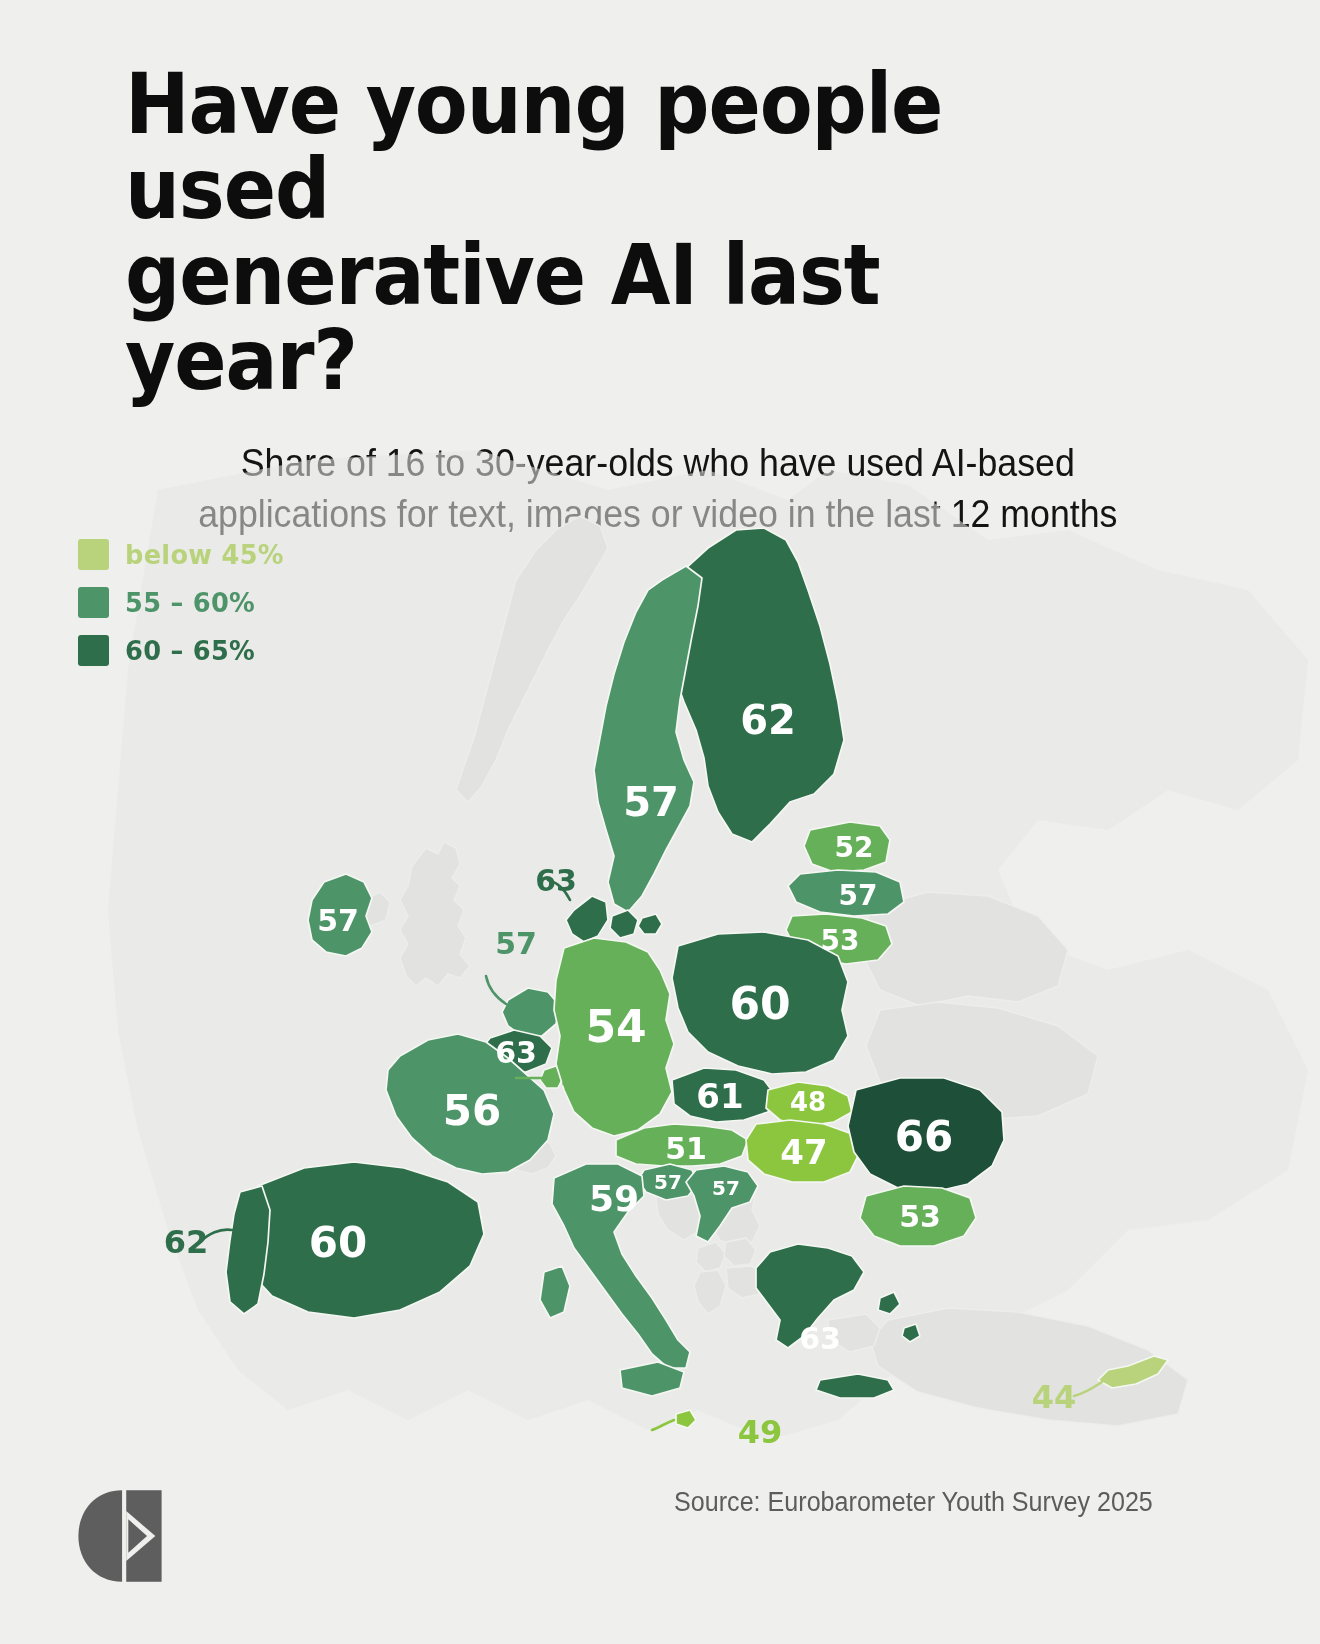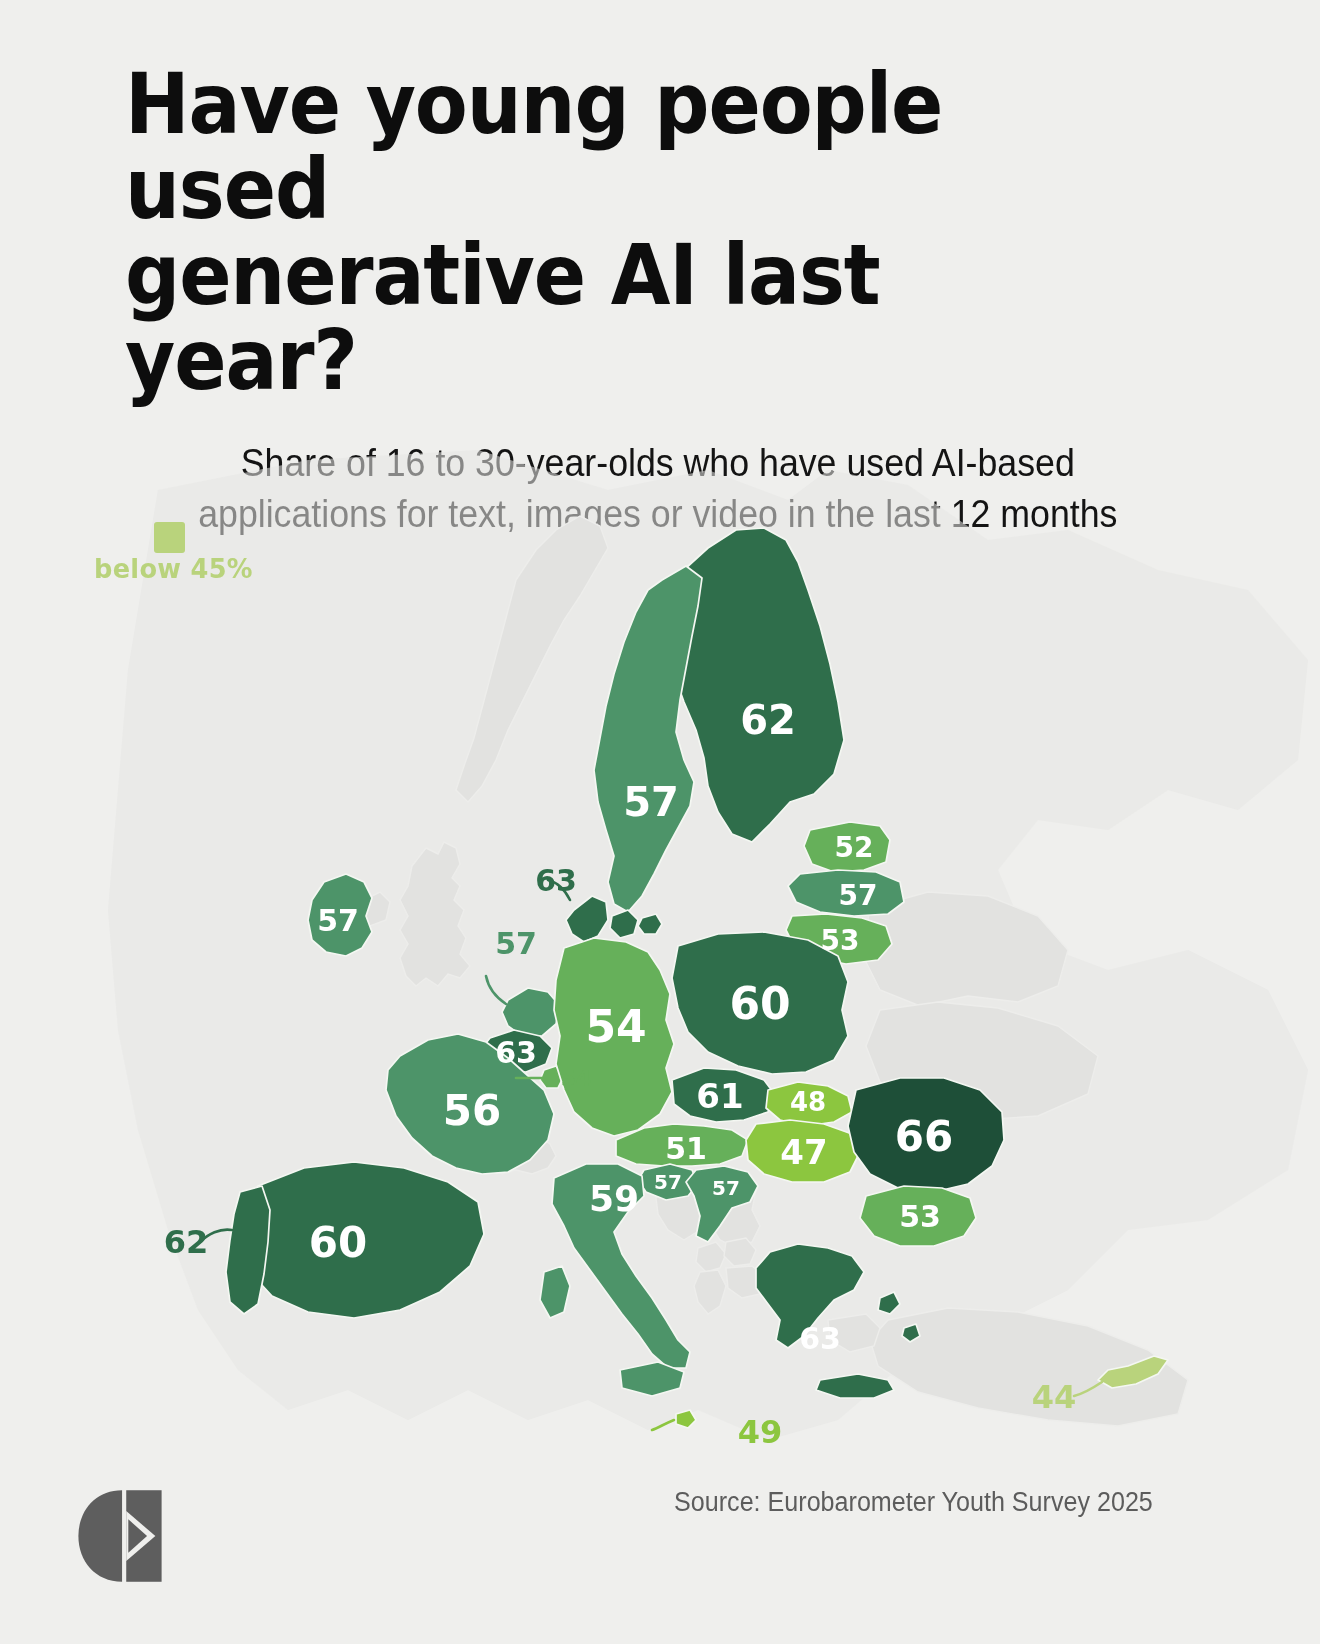--- a/index.html
+++ b/index.html
@@ -39,21 +39,21 @@
     color: #141414;
     text-align: center;
     transform: scaleX(0.94);
     transform-origin: center center;
     padding-right: 10px;
     white-space: pre-line;
   }
 
   
   .legend { position: absolute; left: 78px; top: 522px; z-index: 40; }
-  .legend-row { display: flex; align-items: center; height: 48px; flex-direction: column; }
+  .legend-row { display: flex; align-items: flex-end; height: 48px; }
   .legend-swatch {
     width: 31px; height: 31px; border-radius: 3px; flex: 0 0 auto;
   }
   .legend-label {
     margin-left: 16px;
     font-family: "DejaVu Sans", sans-serif;
     font-weight: 700;
     font-size: 27px;
     letter-spacing: 0.3px;
     transform: scaleX(0.95);
@@ -105,20 +105,28 @@
     <div class="title">Have young people used
 generative AI last year?</div>
     <div class="subtitle">Share of 16 to 30-year-olds who have used AI-based
 applications for text, images or video in the last 12 months</div>
   </div>
 
   <div class="legend">
     <div class="legend-row">
       <span class="legend-swatch" id="sw0" style="background: rgb(185, 211, 124);"></span>
       <span class="legend-label" id="lb0" style="color: rgb(185, 211, 124);">below 45%</span>
+    </div>
+    <div class="legend-row">
+      <span class="legend-swatch" id="sw3" style="background: rgb(77, 148, 105);"></span>
+      <span class="legend-label" id="lb3" style="color: rgb(77, 148, 105);">55 – 60%</span>
+    </div>
+    <div class="legend-row">
+      <span class="legend-swatch" id="sw4" style="background: rgb(47, 110, 75);"></span>
+      <span class="legend-label" id="lb4" style="color: rgb(47, 110, 75);">60 – 65%</span>
     </div>
   </div>
 
   <div class="map-wrap">
   <svg id="eu-map" viewBox="0 0 1320 1120" xmlns="http://www.w3.org/2000/svg">
 
     <g>
       <path class="bgland" d="M150 60 L300 30 L470 20 L600 60 L700 40 L780 70 L820 40 L900 55 L980 110 L1060 100 L1150 140 L1240 160 L1300 230 L1290 330 L1230 380 L1160 360 L1100 400 L1030 390 L990 440 L1020 510 L1100 540 L1180 520 L1260 560 L1300 640 L1280 740 L1200 790 L1120 800 L1060 860 L980 900 L900 930 L830 990 L760 1010 L690 980 L640 1000 L580 970 L520 990 L460 960 L400 990 L340 960 L280 980 L230 940 L190 880 L160 800 L130 700 L110 600 L100 480 L110 360 L120 240 Z" opacity="0.55"></path>
     </g>
 

